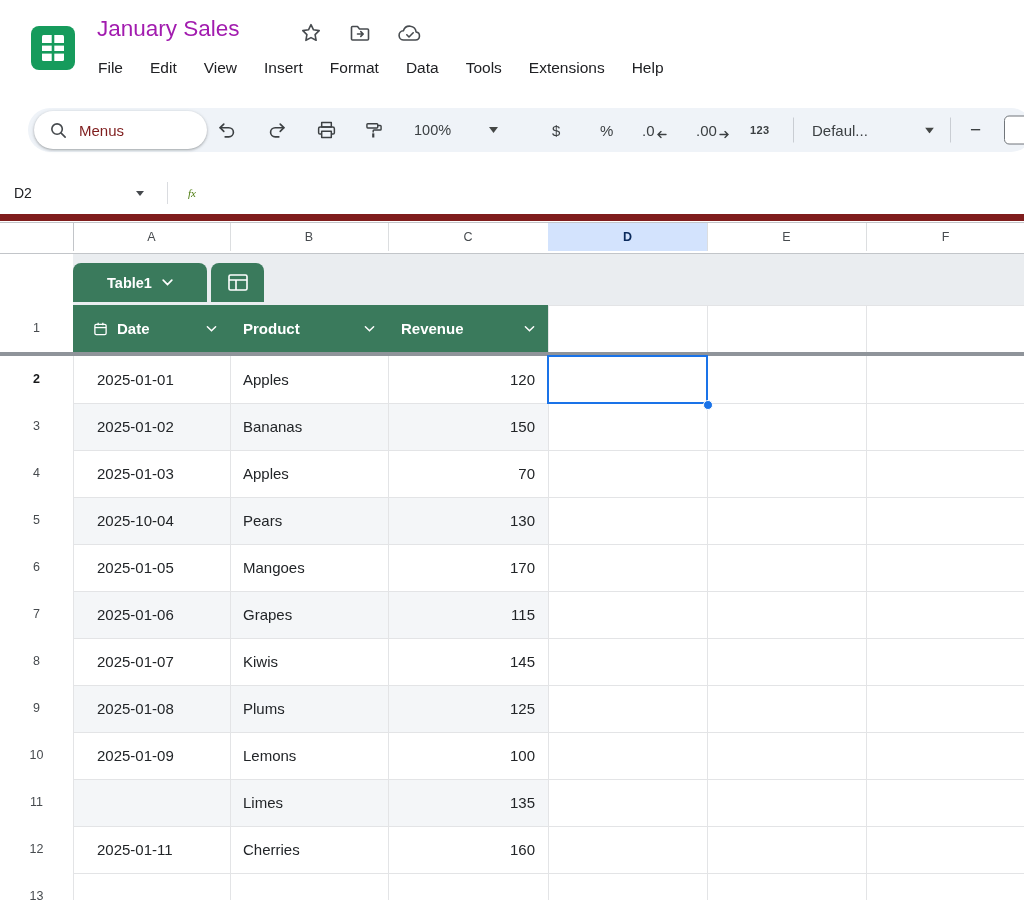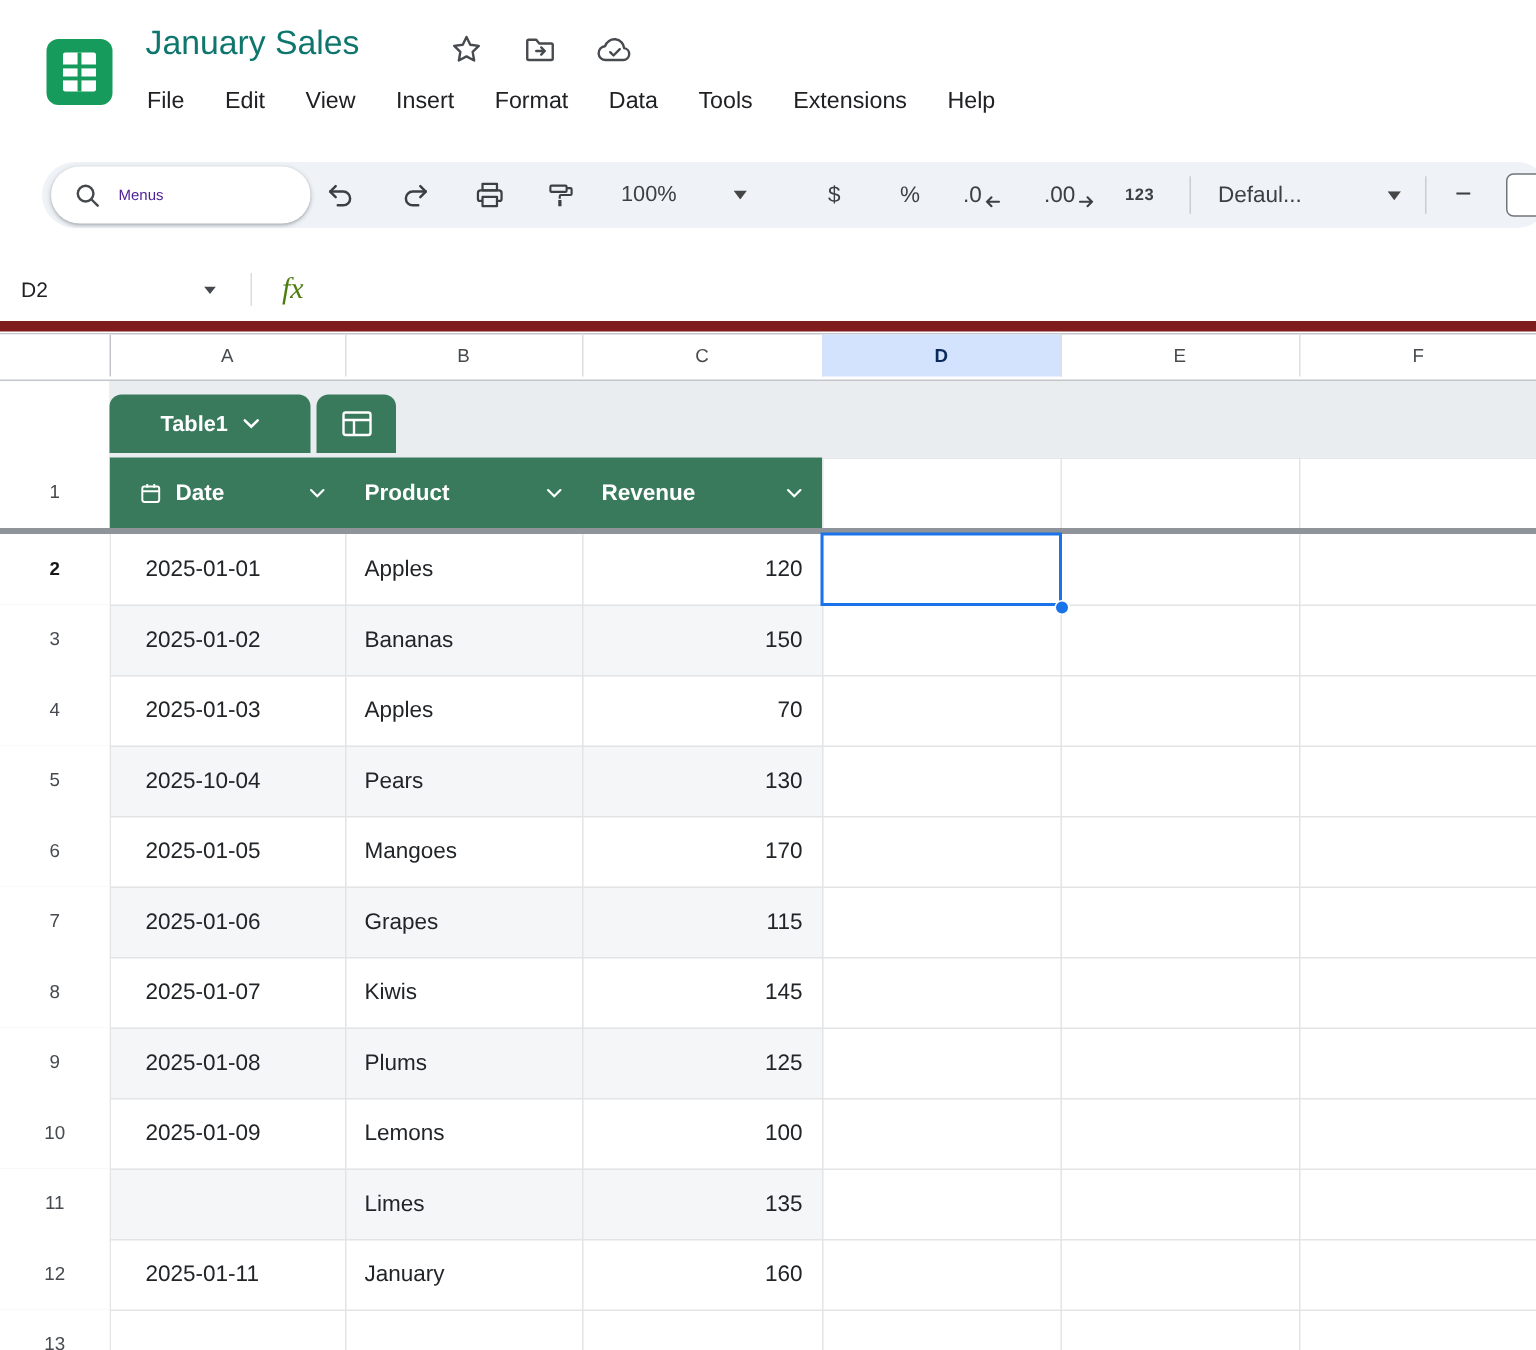--- a/index.html
+++ b/index.html
@@ -8,53 +8,53 @@
     --sel-blue:#1a73e8;
     --sel-hdr:#d3e3fd;
   }
   html,body{margin:0;padding:0}
   body{width:1024px;height:900px;overflow:hidden;position:relative;background:#fff;
        font-family:"Liberation Sans","DejaVu Sans",sans-serif;color:#202124}
 
   
   .topbar{position:absolute;left:0;top:0;width:1024px;height:102px;background:#fff}
   .logo{position:absolute;left:30px;top:25px;width:46px;height:46px;cursor:pointer}
-  .doc-title{position:absolute;left:97px;top:16px;font-size:22.5px;color:#0f766e;white-space:nowrap;cursor:text}
+  .doc-title{position:absolute;left:97px;top:16px;font-size:22.5px;color:#a21caf;white-space:nowrap;cursor:text}
   .t-ic{position:absolute;top:21px;display:flex;cursor:pointer}
   .menubar{position:absolute;left:88px;top:55px;display:flex;gap:7px}
   .menu-item{font-size:15.5px;color:#202124;padding:4px 10px;border-radius:7px;cursor:pointer;white-space:nowrap}
 
   
   .toolbar{position:absolute;left:0;top:106px;width:1024px;height:48px}
   .tool-bg{position:absolute;left:28px;top:2px;width:1005px;height:44px;background:#eff3f8;border-radius:24px}
   .menus-pill{position:absolute;left:34px;top:50%;transform:translateY(-50%);width:158px;height:38px;background:#fff;
       border-radius:19px;display:flex;align-items:center;gap:11px;padding-left:15px;
       box-shadow:0 1px 2px rgba(60,64,67,.3),0 1px 3px 1px rgba(60,64,67,.12);cursor:pointer}
-  .pill-label{font-size:10px;color:#4c1d95}
+  .pill-label{font-size:15px;color:#7f1d1d}
   .tbtn{position:absolute;top:50%;transform:translateY(-50%);background:none;border:none;padding:4px;margin:0;
       cursor:pointer;display:flex;align-items:center;color:#3c4043;font-family:inherit}
   .ttxt{font-size:15px;color:#3c4043}
   .t123{font-size:11px;font-weight:700;letter-spacing:.4px}
   .tsel{position:absolute;top:50%;transform:translateY(-50%);display:flex;align-items:center;cursor:pointer;
       font-size:14.5px;color:#3c4043}
   .zoom-sel{left:414px;width:84px;justify-content:space-between}
   .font-sel{left:812px;width:122px;justify-content:space-between;font-size:15px}
   .tdiv{position:absolute;top:50%;transform:translateY(-50%);width:1px;height:25px;background:#c9cdd3}
   .dd-arrow{display:flex;margin-left:2px;margin-top:8px}
   .size-box{position:absolute;left:1004px;top:50%;transform:translateY(-50%);width:54px;height:27px;
       border:1.5px solid #70757a;border-radius:5px;background:#fff;cursor:text}
 
   
   .formulabar{position:absolute;left:0;top:172px;width:1024px;height:42px;background:#fff;border-bottom:7px solid #7f1d1d}
   .namebox{position:absolute;left:0;top:0;width:162px;height:100%;display:flex;align-items:center;padding-left:14px;cursor:pointer}
   .nb-ref{font-size:14px;color:#202124}
   .nb-chev{position:absolute;left:136px;top:19px;display:flex}
   .fb-div{position:absolute;left:167px;top:10px;width:1px;height:22px;background:#dadce0}
   .fx{position:absolute;left:188px;top:50%;transform:translateY(-50%);
-      font-family:"Liberation Serif",serif;font-style:italic;font-size:20px;color:#4d7c0f}
+      font-family:"Liberation Serif",serif;font-style:italic;font-size:11px;color:#4d7c0f}
 
   
   .gridwrap{position:absolute;left:0;top:0;width:1024px;height:900px}
   #cells{position:absolute;left:0;top:0;width:1024px;height:900px}
   #col-strip{position:absolute;left:0;top:222px;width:1024px;height:30px;background:#fff;
       border-top:1px solid #c2c5c9;border-bottom:1px solid #c2c5c9;z-index:6}
   .col-h{position:absolute;top:0;height:28px;line-height:28px;text-align:center;font-size:12.5px;color:#474b4f;
       border-right:1px solid #dcdee0;cursor:pointer}
   .col-h.sel{background:var(--sel-hdr);color:#0a2a5c;font-weight:700}
   .corner{position:absolute;left:0;top:0;width:73px;height:28px;border-right:1px solid #c2c5c9;background:#fff;cursor:pointer}
@@ -320,21 +320,21 @@
       <div class="cell cc" style="top:638px">145</div>
       <div class="cell ca" style="top:685px">2025-01-08</div>
       <div class="cell cb" style="top:685px">Plums</div>
       <div class="cell cc" style="top:685px">125</div>
       <div class="cell ca" style="top:732px">2025-01-09</div>
       <div class="cell cb" style="top:732px">Lemons</div>
       <div class="cell cc" style="top:732px">100</div>
       <div class="cell cb" style="top:779px">Limes</div>
       <div class="cell cc" style="top:779px">135</div>
       <div class="cell ca" style="top:826px">2025-01-11</div>
-      <div class="cell cb" style="top:826px">January</div>
+      <div class="cell cb" style="top:826px">Cherries</div>
       <div class="cell cc" style="top:826px">160</div>
     </div>
 
   <div class="table-chip">
     <span>Table1</span>
     <span style="display:flex">
       <svg width="11" height="7" viewBox="0 0 11 7">
           <path d="M1.2 1.2 L5.5 5.5 L9.8 1.2" fill="none" stroke="#fff" stroke-width="1.7" stroke-linecap="round"></path>
         </svg>
     </span>

